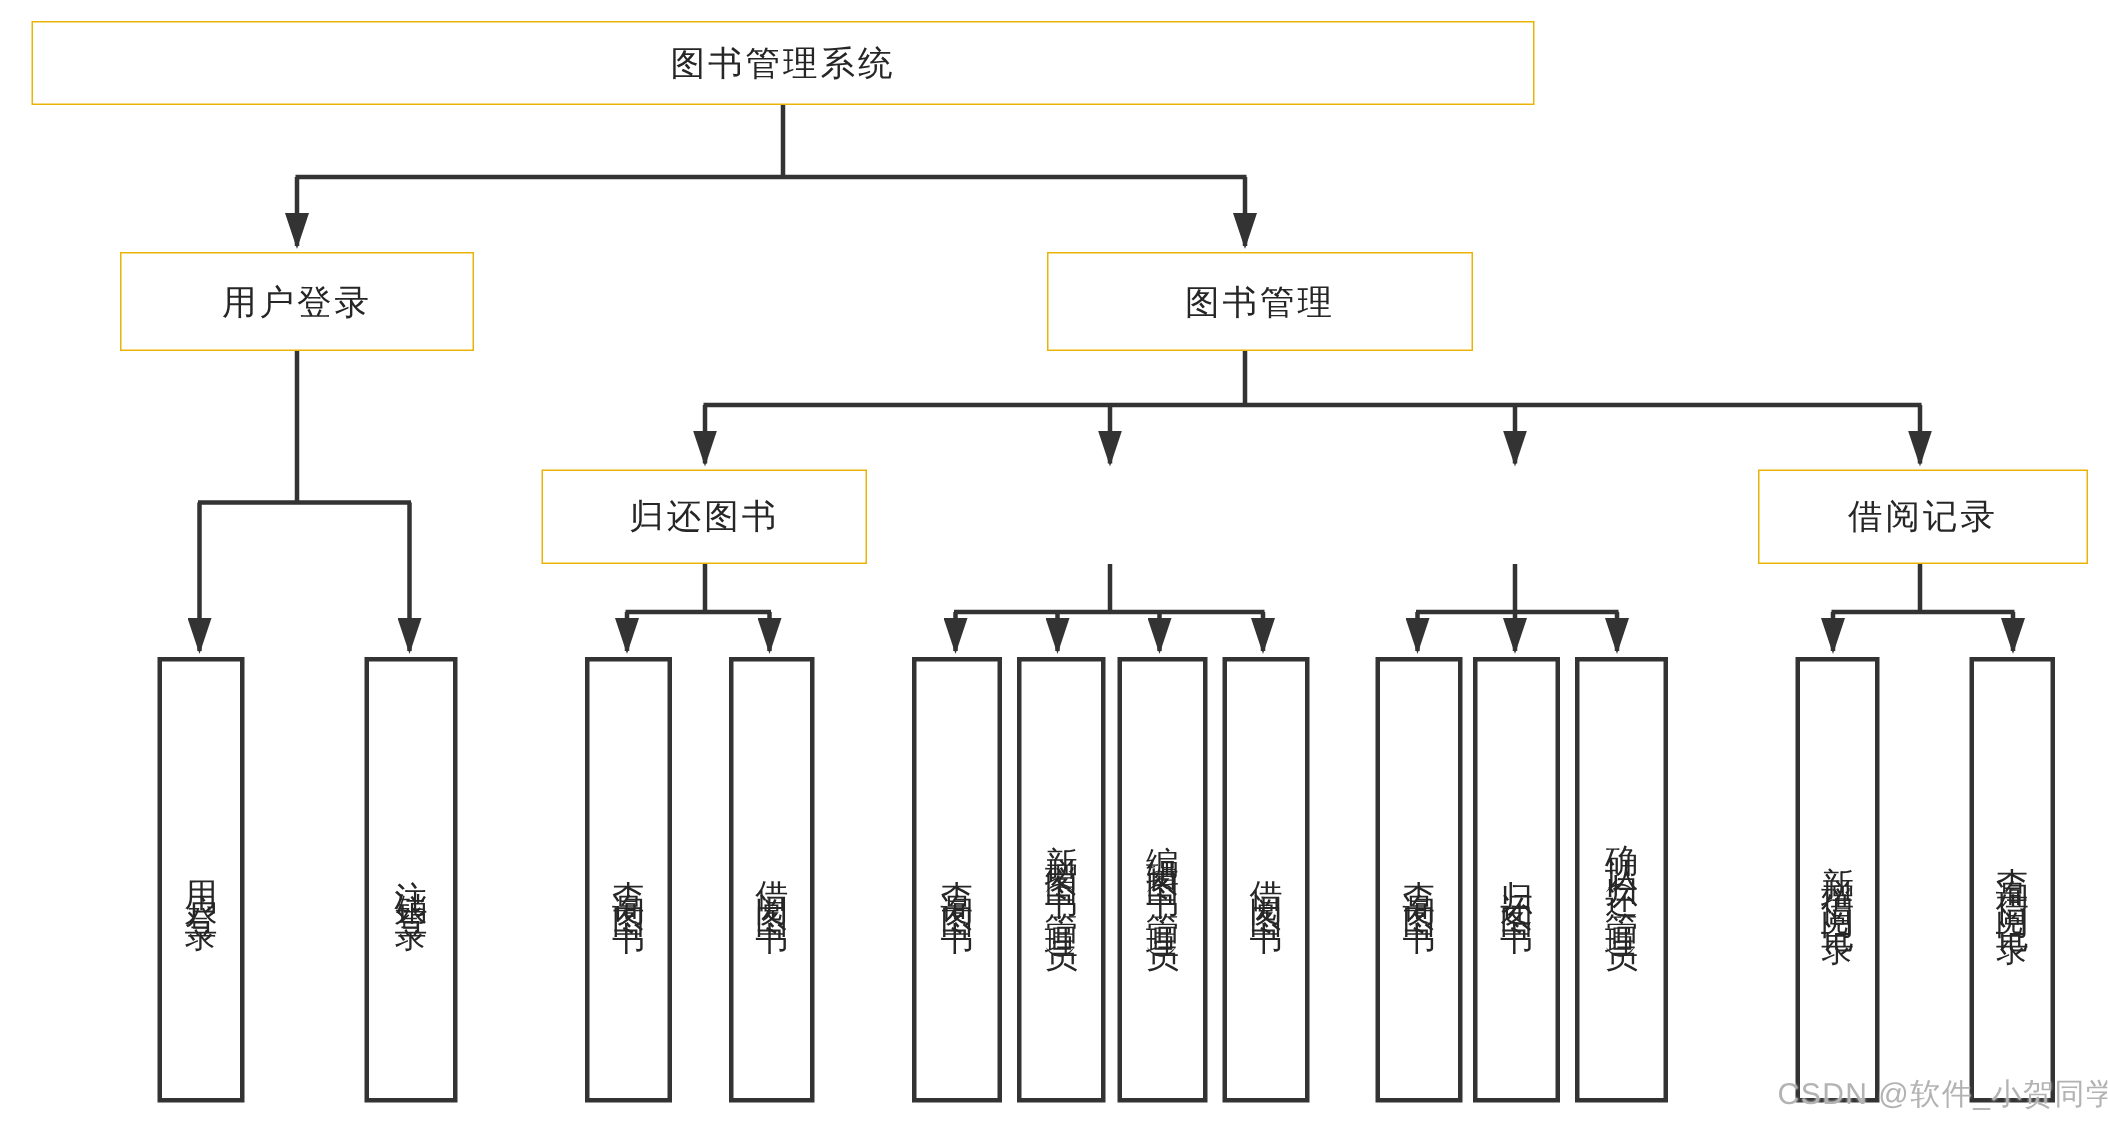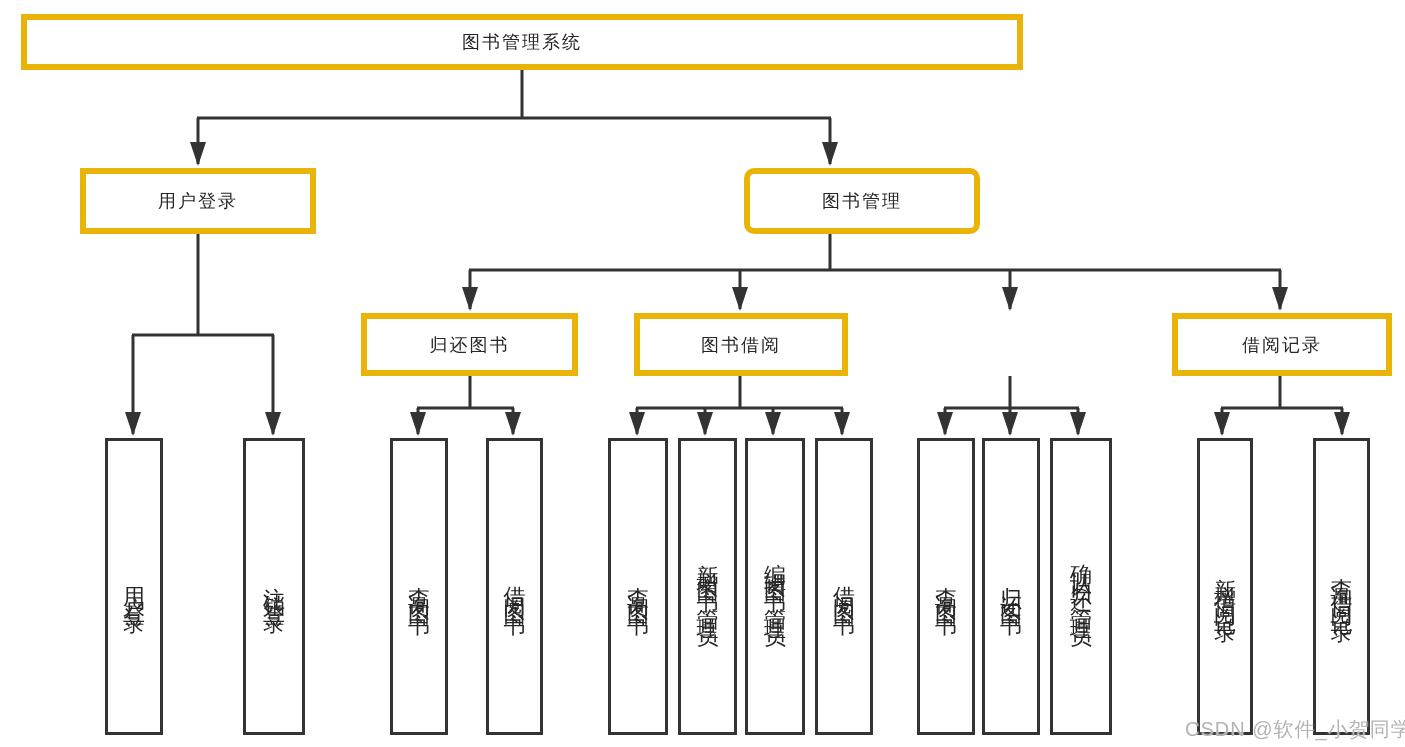--- a/index.html
+++ b/index.html
@@ -12,23 +12,23 @@
     overflow: hidden;
   }
   #connectors {
     position:absolute; left:0; top:0; width:1405px; height:747px;
     pointer-events:none;
   }
   .hbox {
     position:absolute;
     box-sizing:border-box;
     background:#ffffff;
-    border:6px solid #eab308;
+    border:1px solid #eab308;
     display:flex; align-items:center; justify-content:center;
-    font-size:18px; letter-spacing:2px; color:#262626;
+    font-size:23px; letter-spacing:2px; color:#262626;
     white-space:nowrap;
   }
   .vbox {
     position:absolute;
     box-sizing:border-box;
     background:#ffffff;
     border:3px solid #333333;
     display:flex; align-items:center; justify-content:center;
     color:#262626;
   }
@@ -36,21 +36,21 @@
     writing-mode: vertical-rl;
     text-orientation: mixed;
     font-size:22px;
     letter-spacing:9px;
     line-height:1;
   }
   
   .n-root   { left:21px;  top:14px;  width:1002px; height:56px; }
   
   .n-login  { left:80px;  top:168px; width:236px;  height:66px; }
-  .n-mgmt   { left:744px; top:168px; width:236px;  height:66px;border-radius:10px; }
+  .n-mgmt   { left:698px; top:168px; width:284px;  height:66px; }
   
   .n-rec    { left:361px;  top:313px; width:217px; height:63px; }
   .n-bor    { left:634px;  top:313px; width:214px; height:63px; }
   .n-cur    { left:904px;  top:313px; width:214px; height:63px; }
   .n-log    { left:1172px; top:313px; width:220px; height:63px; }
   
   .leaf { top:438px; height:297px; }
   .v1  { left:105px;  width:58px; }
   .v2  { left:243px;  width:62px; }
   .v3  { left:390px;  width:58px; }
@@ -143,23 +143,20 @@
   <div class="hbox n-login">
     <span>用户登录</span>
   </div>
   <div class="hbox n-mgmt">
     <span>图书管理</span>
   </div>
 
   <div class="hbox n-rec">
     <span>归还图书</span>
   </div>
-  <div class="hbox n-bor">
-    <span>图书借阅</span>
-  </div>
   <div class="hbox n-log">
     <span>借阅记录</span>
   </div>
 
   <div class="vbox leaf v1">
     <span class="vtext">用户登录</span>
   </div>
   <div class="vbox leaf v2">
     <span class="vtext">注销登录</span>
   </div>

